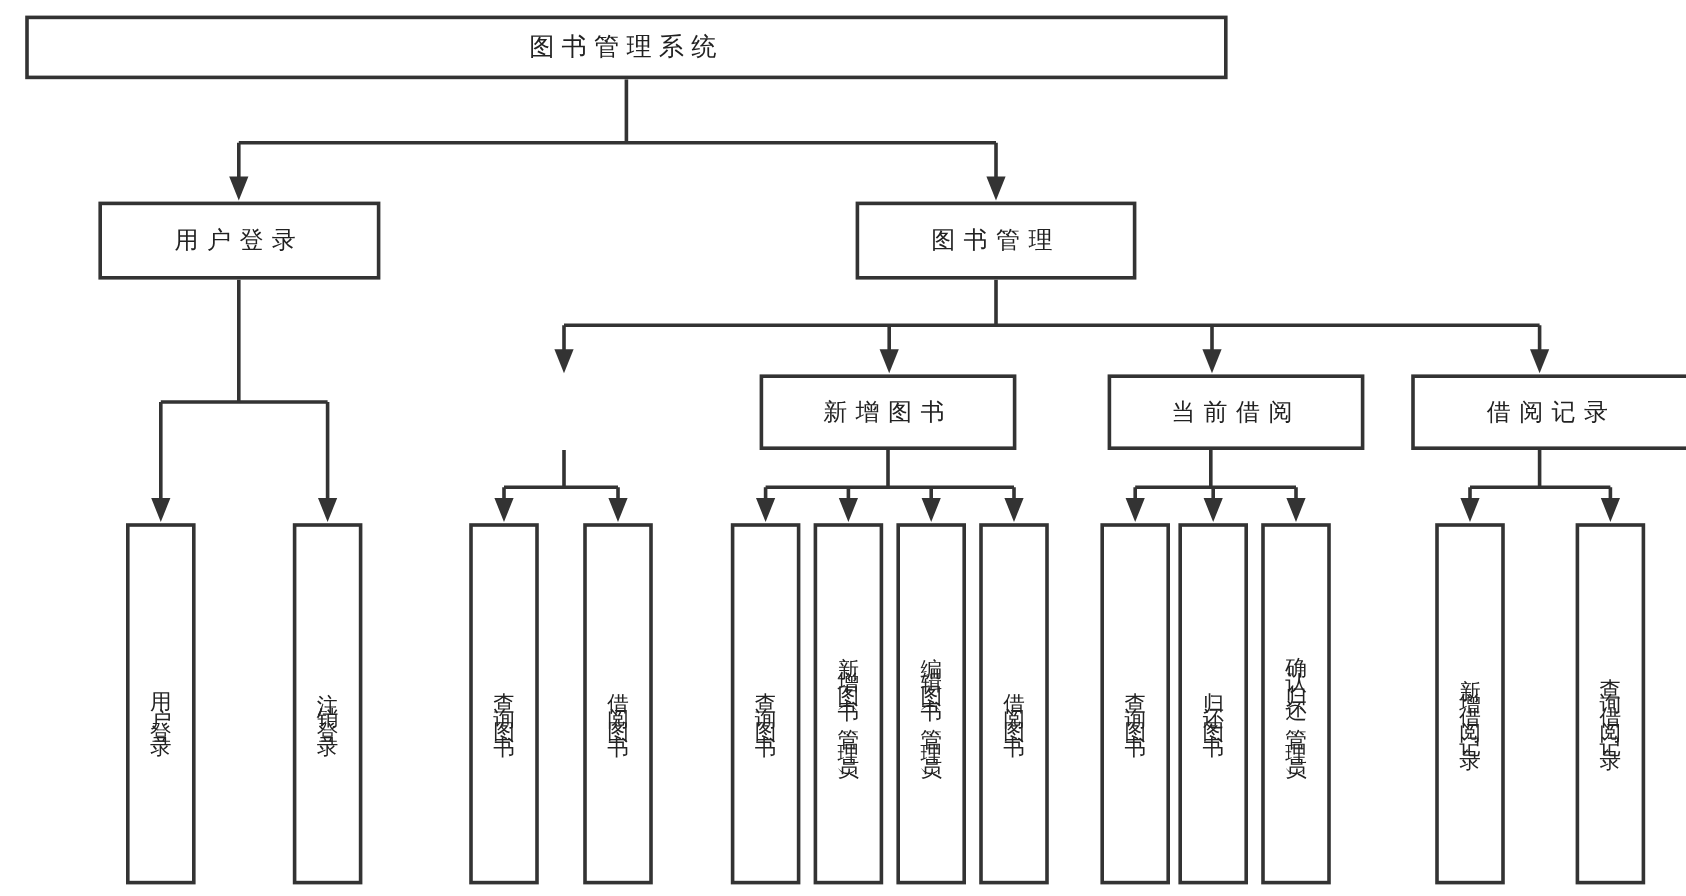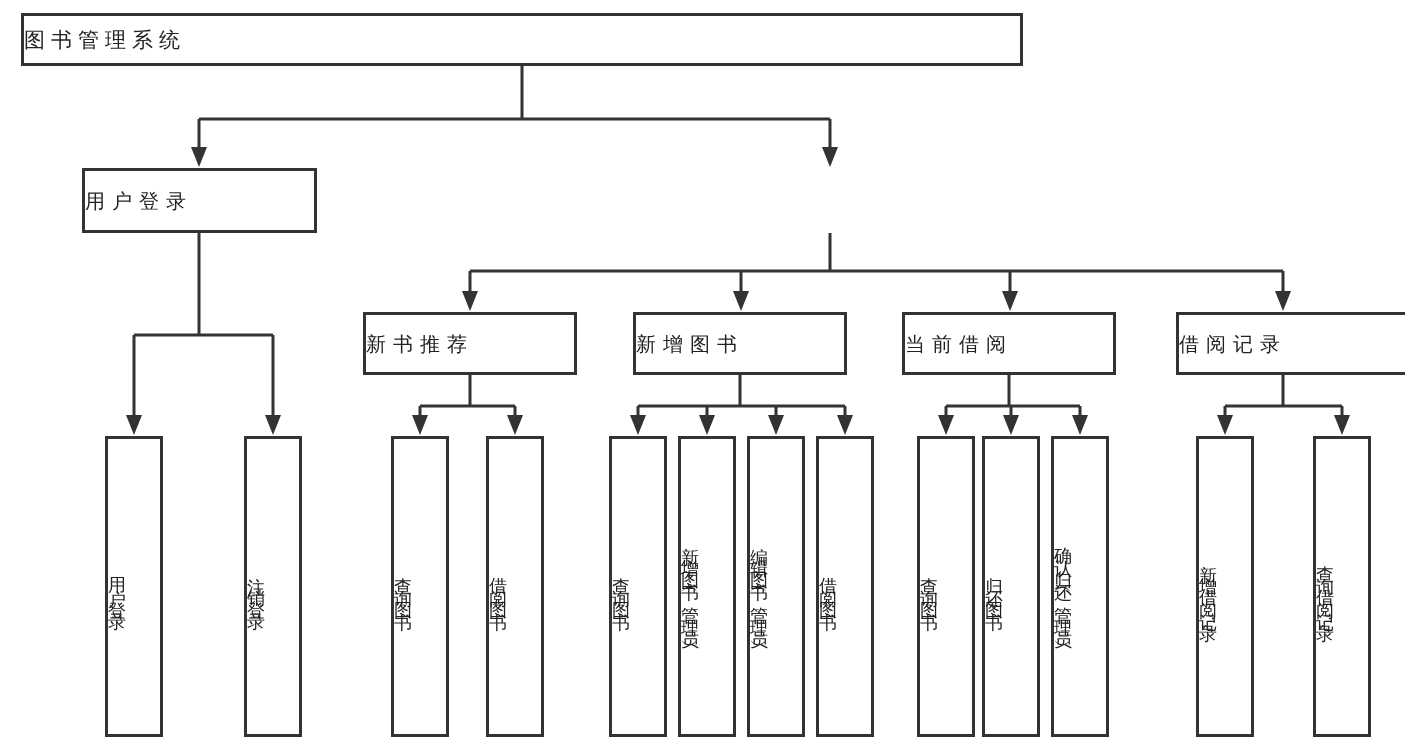--- a/index.html
+++ b/index.html
@@ -12,21 +12,21 @@
     font-family:"Liberation Sans","DejaVu Sans",sans-serif;
     width:1405px;height:747px;overflow:hidden;
   }
   .canvas{position:relative;width:1405px;height:747px;background:var(--bg);}
   .connector{position:absolute;left:0;top:0;z-index:1;}
   .connector path{stroke:var(--line);stroke-width:3;fill:none;}
   .connector polygon{fill:var(--line);stroke:none;}
   .node{
     position:absolute;z-index:2;box-sizing:border-box;
     background:#ffffff;border:3px solid var(--border);
-    display:flex;align-items:center;justify-content:flex-start;
+    display:flex;align-items:center;justify-content:center;
   }
   .hlabel{
     color:var(--text);font-size:20px;letter-spacing:7px;
     white-space:nowrap;line-height:1.2;
   }
   .root-label{font-size:21px;letter-spacing:6px;}
   .vlabel{
     color:var(--text);font-size:18px;letter-spacing:12px;
     writing-mode:vertical-rl;text-orientation:mixed;
     line-height:1;white-space:nowrap;
@@ -72,28 +72,28 @@
     <polygon points="1334,415 1350,415 1342,435"></polygon>
   </svg>
 
   <div class="node" style="left:21px;top:13px;width:1002px;height:53px">
     <span class="hlabel root-label">图书管理系统</span>
   </div>
 
   <div class="node" style="left:82px;top:168px;width:235px;height:65px">
     <span class="hlabel">用户登录</span>
   </div>
+  <div class="node" style="left:713px;top:168px;width:234px;height:65px">
+    <span class="hlabel">图书管理</span>
+  </div>
 
-  <div class="node" style="left:363px;top:312px;width:214px;height:63px">
-    <span class="hlabel">新书推荐</span>
-  </div>
   <div class="node" style="left:633px;top:312px;width:214px;height:63px">
     <span class="hlabel">新增图书</span>
   </div>
-  <div class="node" style="left:902px;top:312px;width:214px;height:63px">
+  <div class="node" style="left:923px;top:312px;width:214px;height:63px">
     <span class="hlabel">当前借阅</span>
   </div>
   <div class="node" style="left:1176px;top:312px;width:234px;height:63px">
     <span class="hlabel">借阅记录</span>
   </div>
 
   <div class="node leaf" style="left:105px;top:436px;width:58px;height:301px">
     <span class="vlabel">用户登录</span>
   </div>
   <div class="node leaf" style="left:244px;top:436px;width:58px;height:301px">

